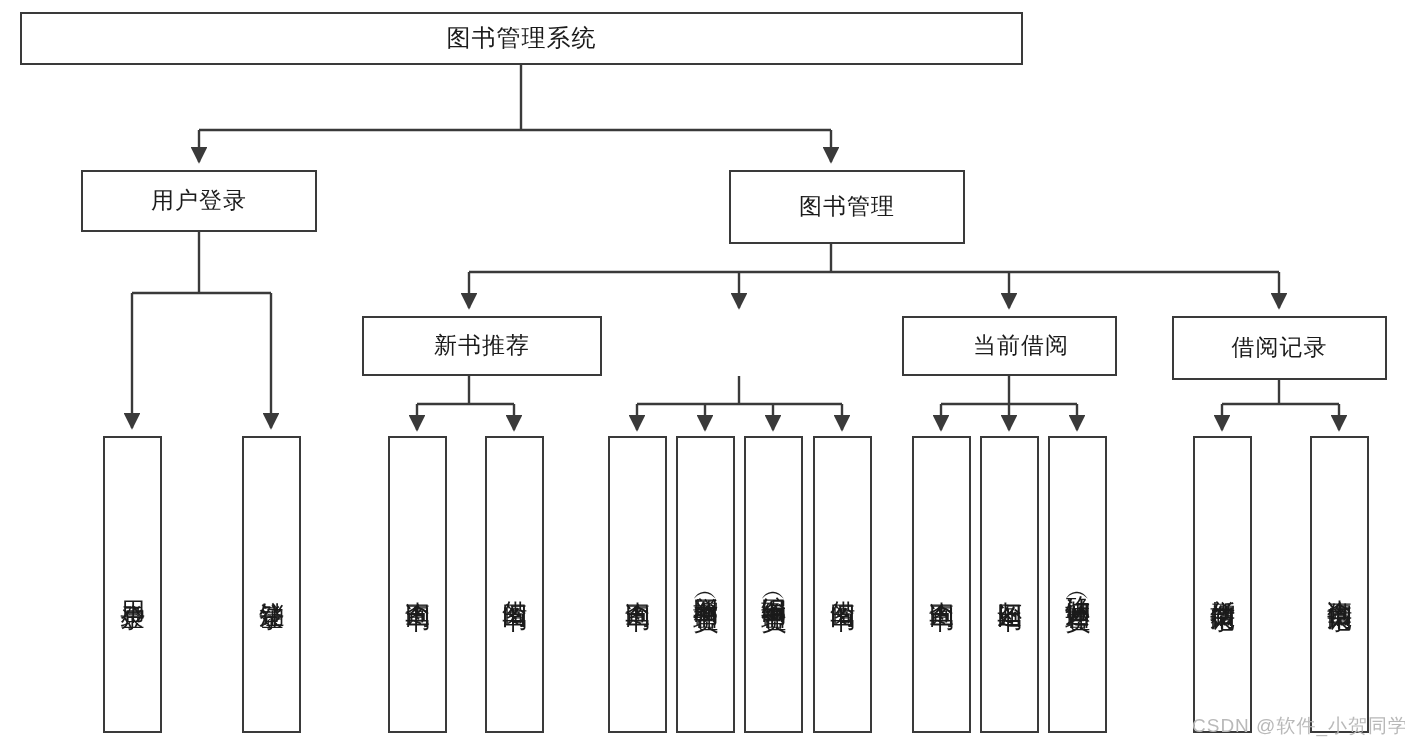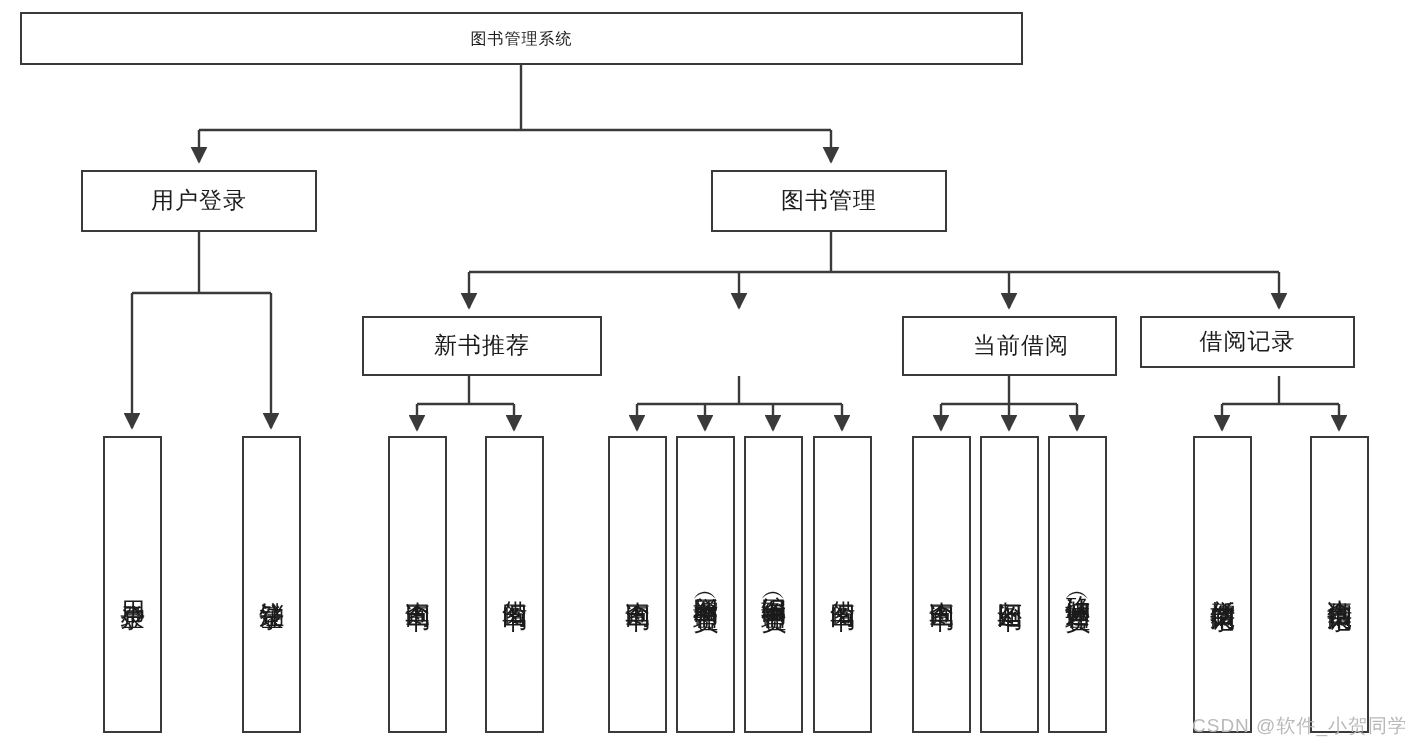--- a/index.html
+++ b/index.html
@@ -39,21 +39,21 @@
     z-index: 2;
   }
   
   .node.h {
     font-size: 23px;
     line-height: 1.2;
     letter-spacing: 1px;
     white-space: nowrap;
   }
   .node.root {
-    font-size: 16px;
+    font-size: 24px;
   }
   
   .node.v {
     writing-mode: vertical-rl;
     text-orientation: upright;
     font-size: 25px;
     line-height: 1.18;
     letter-spacing: 2px;
     padding: 4px 0;
     white-space: normal;
@@ -130,31 +130,31 @@
     </g>
   </svg>
 
   <div class="node h root" style="left:20px; top:12px; width:1003px; height:53px;">
     <span>图书管理系统</span>
   </div>
 
   <div class="node h" style="left:81px; top:170px; width:236px; height:62px;">
     <span>用户登录</span>
   </div>
-  <div class="node h" style="left:711px; top:170px; width:236px; height:62px;">
+  <div class="node h" style="left:729px; top:170px; width:236px; height:74px;">
     <span>图书管理</span>
   </div>
 
   <div class="node h" style="left:362px; top:316px; width:240px; height:60px;">
     <span>新书推荐</span>
   </div>
   <div class="node h" style="left:902px; top:316px; width:215px; height:60px;padding-left:23px;">
     <span>当前借阅</span>
   </div>
-  <div class="node h" style="left:1140px; top:316px; width:215px; height:52px;">
+  <div class="node h" style="left:1172px; top:316px; width:215px; height:64px;">
     <span>借阅记录</span>
   </div>
 
   <div class="node v" style="left:103px; top:436px; width:59px; height:297px;">
     <span class="vtext">用户登录</span>
   </div>
   <div class="node v" style="left:242px; top:436px; width:59px; height:297px;">
     <span class="vtext">注销登录</span>
   </div>
 

